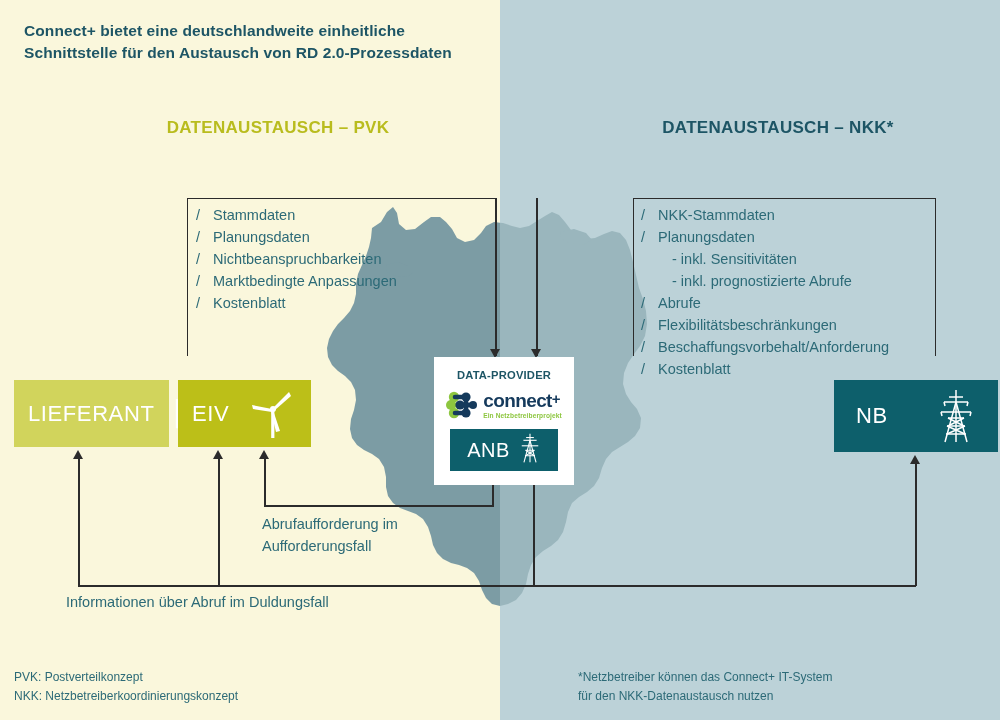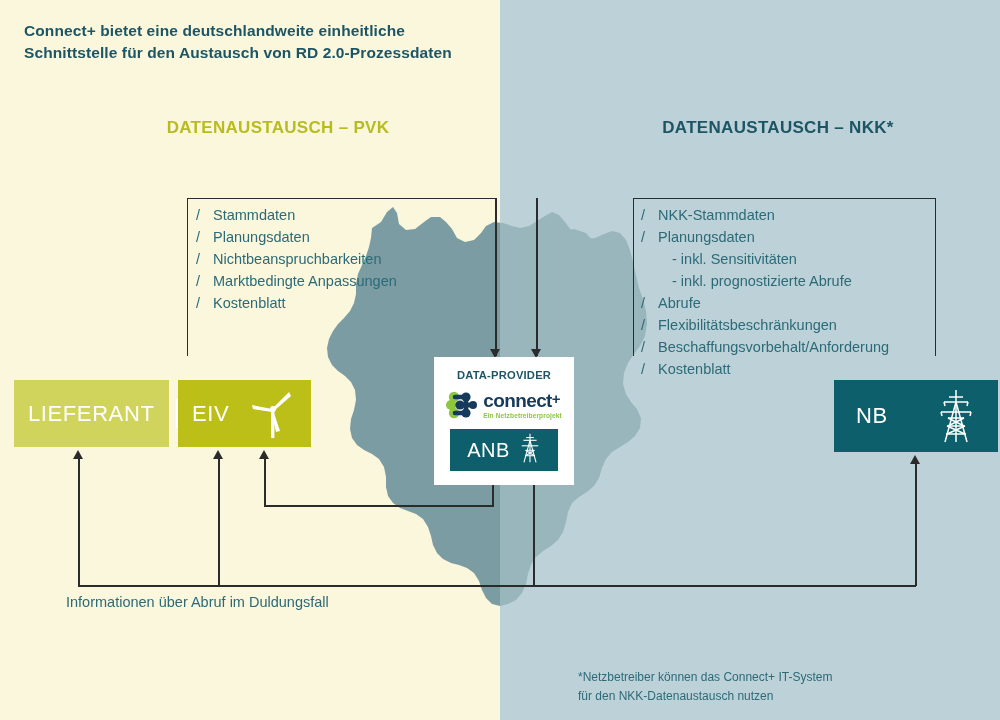--- a/index.html
+++ b/index.html
@@ -301,20 +301,25 @@
           <line x1="5" y1="24" x2="35" y2="24"></line>
           <line x1="13" y1="9" x2="27" y2="9"></line>
           <path d="M20,14 L9,54 M20,14 L31,54"></path>
           <path d="M12,32 L28,32 M11,42 L29,42"></path>
           <path d="M12,32 L28,42 M28,32 L12,42"></path>
         </svg>
       </span>
     </div>
   </div>
 
+  <div class="anno abruf">Abrufaufforderung im Aufforderungsfall</div>
   <div class="anno info">Informationen über Abruf im Duldungsfall</div>
 
+  <div class="foot left" id="foot-left">
+      <div>PVK: Postverteilkonzept</div>
+      <div>NKK: Netzbetreiberkoordinierungskonzept</div>
+    </div>
   <div class="foot right" id="foot-right">
       <div>*Netzbetreiber können das Connect+ IT-System</div>
       <div> für den NKK-Datenaustausch nutzen</div>
     </div>
 
 </div>
 
 </body></html>

